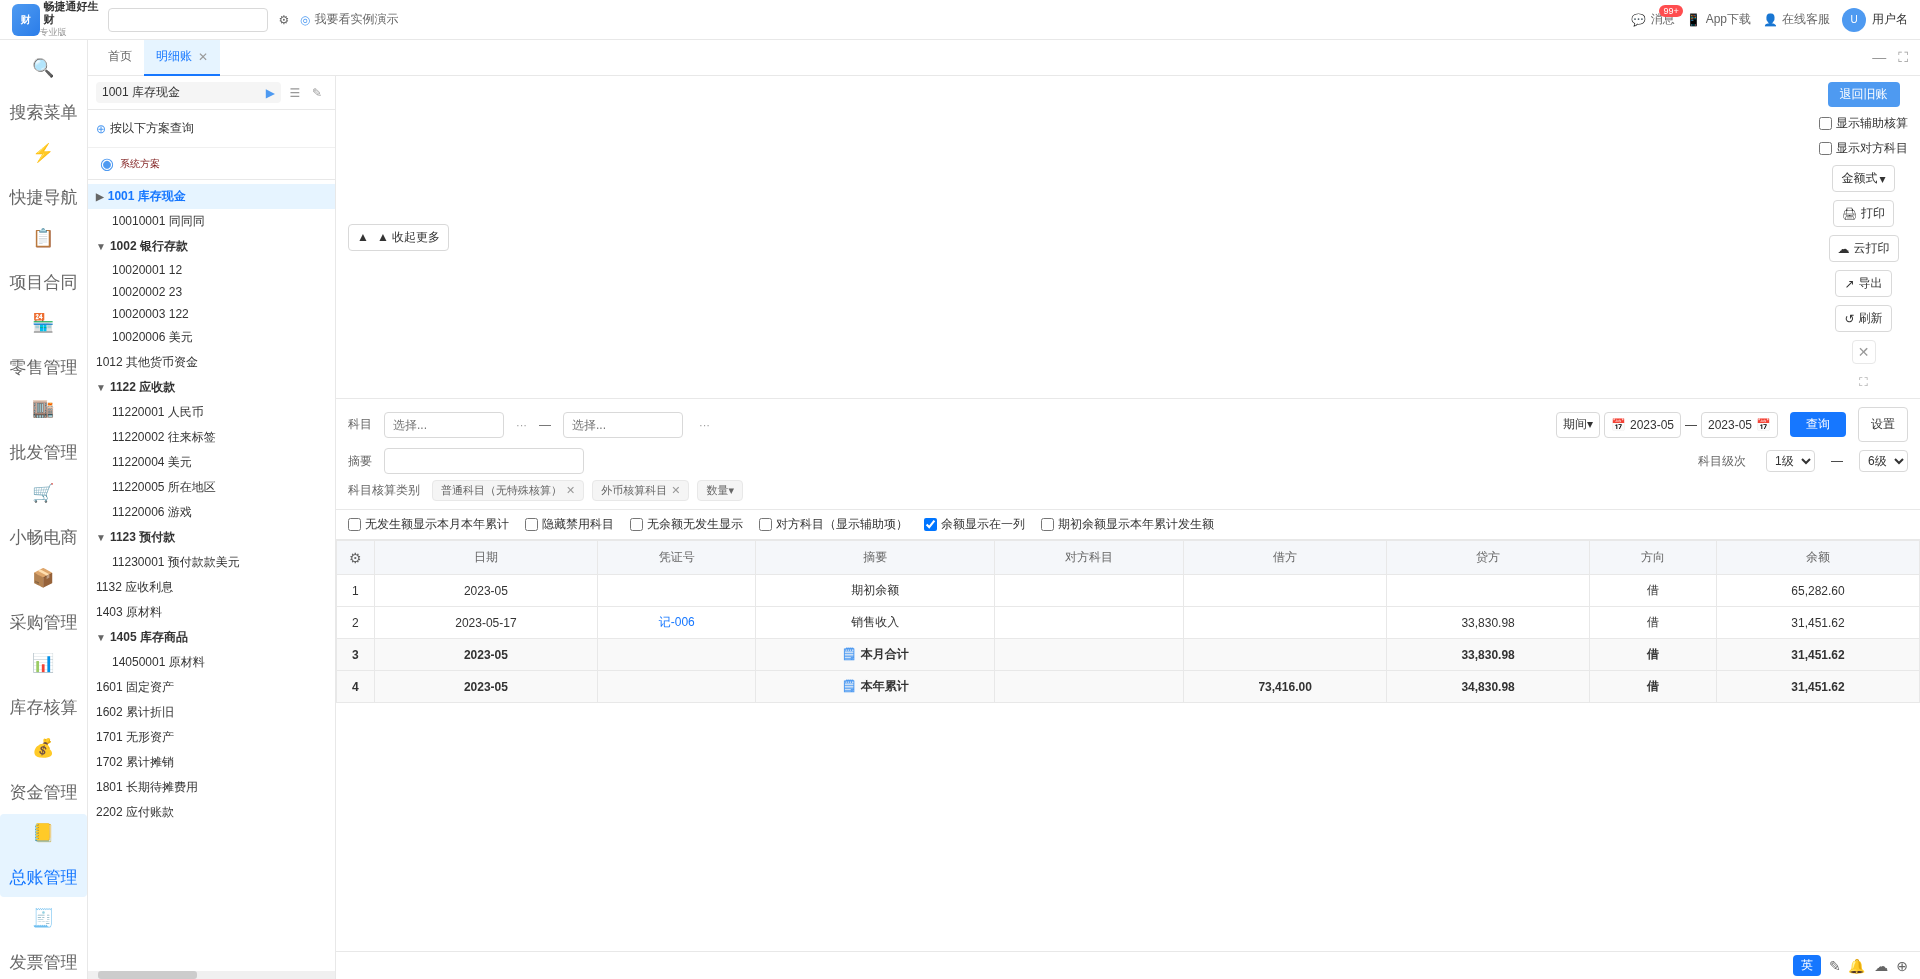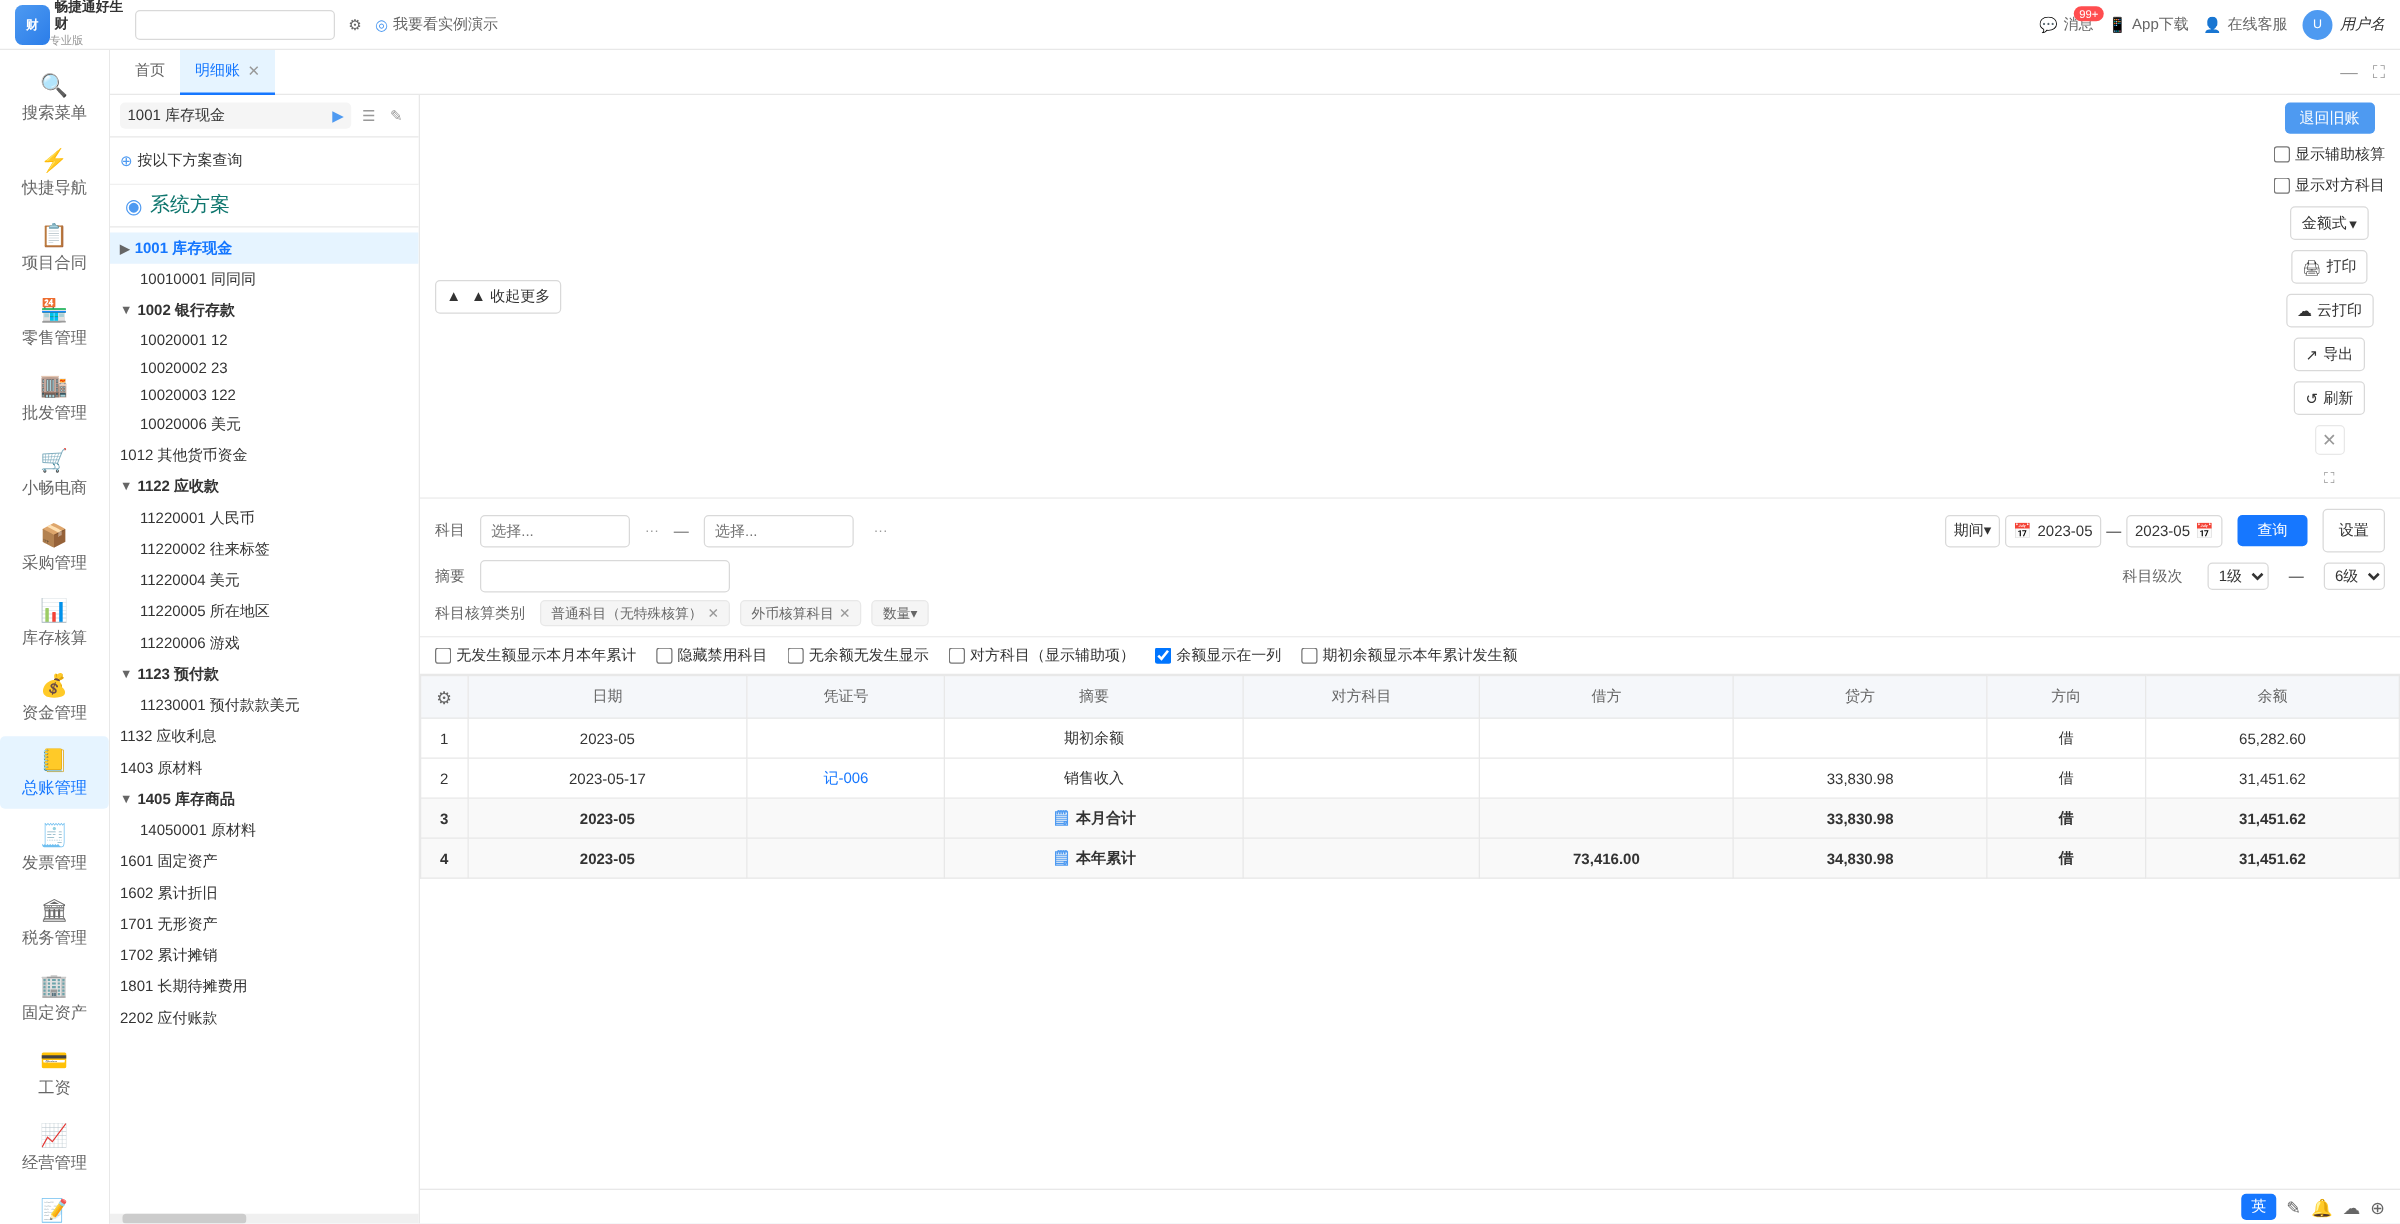--- a/index.html
+++ b/index.html
@@ -12,31 +12,31 @@
     .logo-text { margin-left: 4px; font-size: 10px; color: #333; line-height: 1.2; }
     .logo-badge { font-size: 9px; color: #999; }
     .search-bar-top { flex: 1; display: flex; align-items: center; margin: 0 8px; }
     .search-input-top { width: 160px; height: 24px; border: 1px solid #d9d9d9; border-radius: 4px; padding: 0 8px; font-size: 12px; color: #999; }
     .settings-icon-top { width: 24px; height: 24px; display: flex; align-items: center; justify-content: center; cursor: pointer; color: #666; margin: 0 4px; }
     .demo-link { color: #666; font-size: 12px; display: flex; align-items: center; gap: 4px; cursor: pointer; }
     .top-bar-right { display: flex; align-items: center; gap: 12px; margin-left: auto; }
     .top-badge-item { display: flex; align-items: center; gap: 4px; cursor: pointer; color: #666; font-size: 12px; position: relative; }
     .badge-dot { background: #ff4d4f; color: #fff; border-radius: 10px; font-size: 9px; padding: 1px 4px; position: absolute; top: -6px; right: -8px; }
     .user-avatar { width: 24px; height: 24px; border-radius: 50%; background: #4e9af1; display: flex; align-items: center; justify-content: center; color: #fff; font-size: 10px; }
-    .username-text { color: #333; font-size: 12px; cursor: pointer; font-style: italic; }
+    .username-text { color: #333; font-size: 12px; cursor: pointer; }
 
     
     .main-layout { display: flex; height: calc(100vh - 40px); }
 
     
     .sidebar { width: 88px; min-width: 88px; background: #fff; border-right: 1px solid #e8e8e8; display: flex; flex-direction: column; align-items: center; padding-top: 8px; overflow-y: auto; }
     .sidebar-item { display: flex; flex-direction: column; align-items: center; padding: 8px 4px; cursor: pointer; width: 100%; color: #666; font-size: 12px; border-radius: 4px; margin: 1px 0; }
     .sidebar-item.active { background: #e6f4ff; color: #1677ff; }
     .sidebar-item-icon { font-size: 18px; margin-bottom: 2px; }
-    .sidebar-item-label { font-size: 13px; text-align: center; }
+    .sidebar-item-label { font-size: 17px; text-align: center; margin-top: 20px; }
 
     
     .content-area { flex: 1; display: flex; flex-direction: column; overflow: hidden; }
 
     
     .tab-bar { display: flex; align-items: center; background: #fff; border-bottom: 1px solid #e8e8e8; height: 36px; padding: 0 8px; }
     .tab { display: flex; align-items: center; padding: 0 12px; height: 36px; cursor: pointer; font-size: 12px; color: #666; border-bottom: 2px solid transparent; }
     .tab.active { color: #1677ff; border-bottom: 2px solid #1677ff; background: #e6f4ff; }
     .tab-close { margin-left: 6px; color: #999; cursor: pointer; font-size: 12px; }
     .tab-home { color: #666; }
@@ -90,21 +90,21 @@
     .filter-section { display: flex; align-items: flex-start; gap: 8px; flex-wrap: wrap; }
 
     
     .options-row { display: flex; align-items: center; gap: 16px; padding: 6px 12px; background: #fff; border-bottom: 1px solid #e8e8e8; }
     .option-item { display: flex; align-items: center; gap: 4px; font-size: 12px; color: #333; cursor: pointer; }
     .option-item input[type="checkbox"] { margin: 0; }
 
     
     .scheme-section { padding: 6px 12px; background: #fff; border-bottom: 1px solid #e8e8e8; display: flex; align-items: center; }
     .scheme-icon { color: #4e9af1; font-size: 16px; margin-right: 6px; }
-    .scheme-label { font-size: 16px; color: #0f766e; cursor: pointer; }
+    .scheme-label { font-size: 10px; color: #7f1d1d; cursor: pointer; }
 
     
     .data-table-container { flex: 1; overflow: auto; background: #fff; margin: 0; }
     .data-table { width: 100%; border-collapse: collapse; font-size: 12px; }
     .data-table th { background: #f5f7fa; padding: 8px 12px; text-align: center; border: 1px solid #e8e8e8; font-weight: normal; color: #666; white-space: nowrap; }
     .data-table td { padding: 7px 12px; border: 1px solid #e8e8e8; color: #333; }
     .data-table td.center { text-align: center; }
     .data-table td.right { text-align: center; }
     .data-table tr.summary td { font-weight: bold; background: #f9f9f9; }
     .settings-col { width: 30px; text-align: center; }

